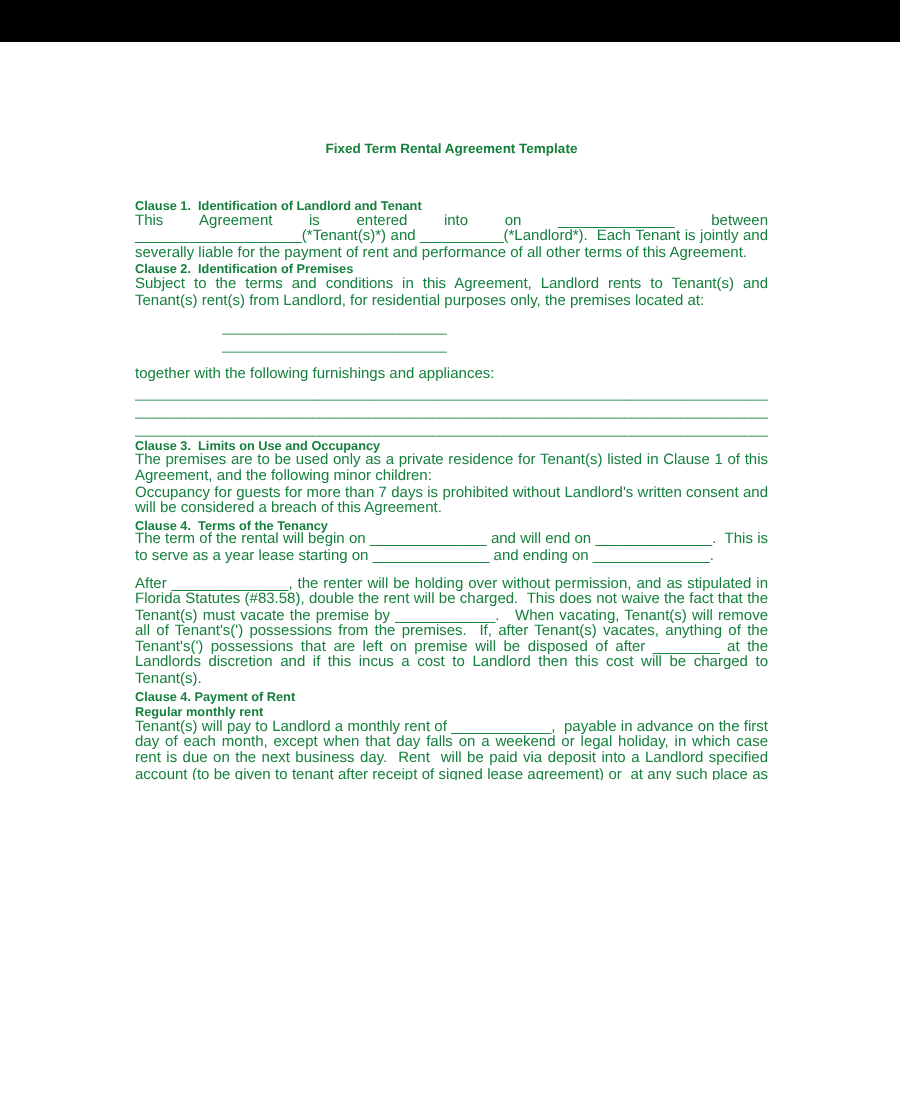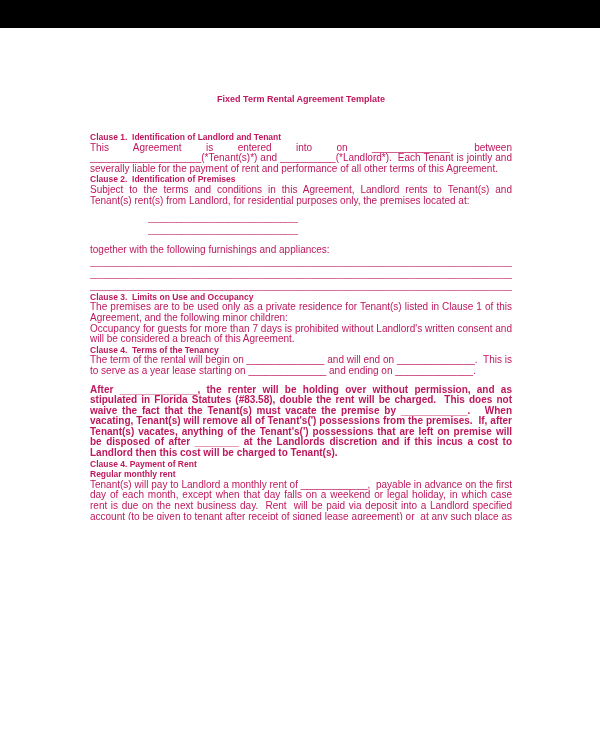--- a/index.html
+++ b/index.html
@@ -7,21 +7,21 @@
   body {
     width: 600px; height: 730px;
     background: #ffffff;
     font-family: "Liberation Sans", sans-serif;
   }
   .screen {
     position: relative;
     width: 600px; height: 520px;
     background: #ffffff;
     overflow: hidden;
-    color: #be185d;
+    color: #15803d;
   }
   .topbar {
     width: 100%; height: 28px;
     background: #000000;
   }
   .page {
     padding: 66px 88px 0 90px;
   }
   .title {
     margin: 0 0 28px 0;
@@ -43,21 +43,21 @@
     white-space: pre-wrap;
   }
   .para {
     margin: 0;
     font-size: 10px;
     line-height: 10.6px;
     text-align: justify;
     white-space: pre-wrap;
   }
   .sec-gap { }
-  .para-gap { margin-top: 8px; font-weight: bold; }
+  .para-gap { margin-top: 8px; }
   .label-gap { margin-top: 9px; }
   .address-blanks { margin-top: 7px; }
   .blank-short {
     width: 150px;
     margin-left: 58px;
     font-size: 8.5px;
     line-height: 11.5px;
     white-space: nowrap;
     overflow: hidden;
   }

